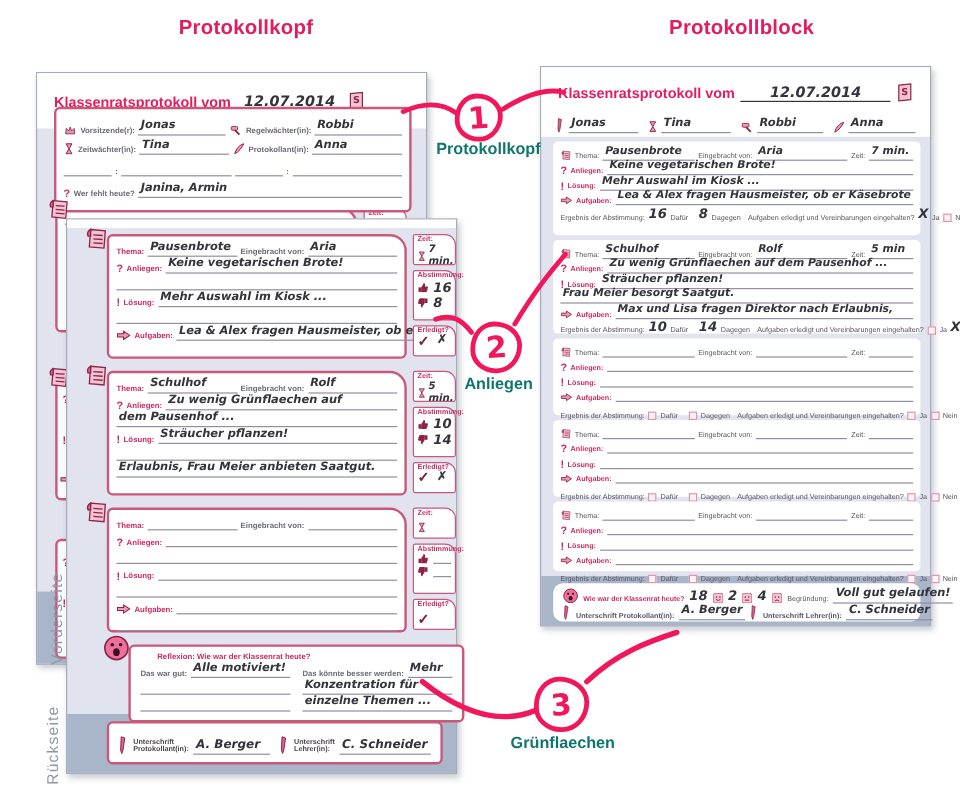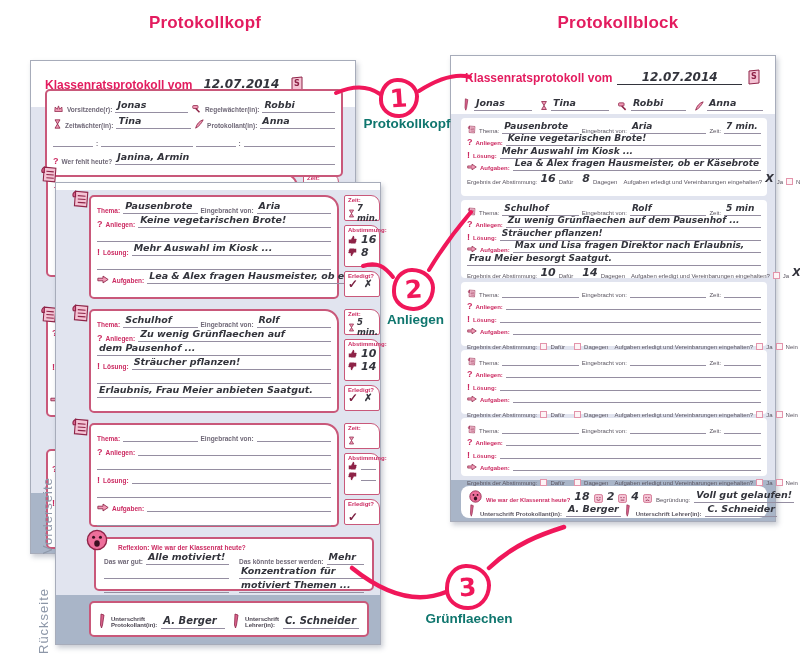--- a/index.html
+++ b/index.html
@@ -389,21 +389,21 @@
       </span>
   </div>
   <div class="sbox" style="left:288px;top:316px;width:36px;height:26px">
     <span class="slab">Erledigt?</span>
     <span class="chk">✓</span>
   </div>
 
   <svg class="ic" style="position:absolute;left:30px;top:346px;z-index:2" width="22" height="22">
       <use href="#ic-smiley"></use>
     </svg>
-  <div class="box" style="left:38px;top:354px;width:280px;height:54px">
+  <div class="box" style="left:51px;top:354px;width:280px;height:65px">
     <div style="padding:5px 8px 0 22px;font-size:6.5px;font-weight:bold;color:#cc2b62">Reflexion: Wie war der Klassenrat heute?</div>
     <div style="display:flex;padding:0 8px 0 8px;gap:10px">
       <div style="flex:1">
         <div class="fr" style="padding:0">
             <span class="glab">Das war gut:</span>
           <span class="u"><span class="hv">Alle motiviert!</span></span>
           </div>
         <div class="fr" style="padding:0">
             <span class="u"></span>
           </div>
@@ -413,21 +413,21 @@
       </div>
       <div style="flex:1">
         <div class="fr" style="padding:0">
             <span class="glab">Das könnte besser werden:</span>
           <span class="u"><span class="hv">Mehr</span></span>
           </div>
         <div class="fr" style="padding:0">
             <span class="u"><span class="hv">Konzentration für</span></span>
           </div>
         <div class="fr" style="padding:0">
-            <span class="u"><span class="hv">motiviert Themen ...</span></span>
+            <span class="u"><span class="hv">einzelne Themen ...</span></span>
           </div>
       </div>
     </div>
   </div>
 
   <div class="box" style="left:33px;top:418px;width:280px;height:36px;display:flex;align-items:center;gap:8px;padding:0 8px">
     <div class="sig-row" style="flex:1">
       <svg class="ic" width="8" height="16">
           <use href="#ic-sigpen"></use>
         </svg>
@@ -543,28 +543,28 @@
         <span class="qmark">?</span>
         <span class="lab" style="font-size:6px">Anliegen:</span>
       <span class="u"><span class="hv" style="font-size:9px">Zu wenig Grünflaechen auf dem Pausenhof ...</span></span>
       </div>
     <div class="rr">
         <span class="exmark">!</span>
         <span class="lab" style="font-size:6px">Lösung:</span>
       <span class="u"><span class="hv" style="font-size:9px">Sträucher pflanzen!</span></span>
       </div>
     <div class="rr">
+        <span class="u"><span class="hv" style="font-size:9px">Frau Meier besorgt Saatgut.</span></span>
+      </div>
+    <div class="rr">
         <svg class="ic" width="10" height="8">
           <use href="#ic-arrow"></use>
         </svg>
         <span class="lab" style="font-size:6px">Aufgaben:</span>
       <span class="u"><span class="hv" style="font-size:9px">Max und Lisa fragen Direktor nach Erlaubnis,</span></span>
-      </div>
-    <div class="rr">
-        <span class="u"><span class="hv" style="font-size:9px">Frau Meier besorgt Saatgut.</span></span>
       </div>
     <div class="rr" style="margin-top:1px">
       <span class="mlab">Ergebnis der Abstimmung:</span>
       <span class="num">10</span>
         <span class="mlab">Dafür</span>
       <span class="num" style="margin-left:6px">14</span>
         <span class="mlab">Dagegen</span>
       <span style="flex:1"></span>
       <span class="mlab">Aufgaben erledigt und Vereinbarungen eingehalten?</span>
       <span class="cb"></span>

